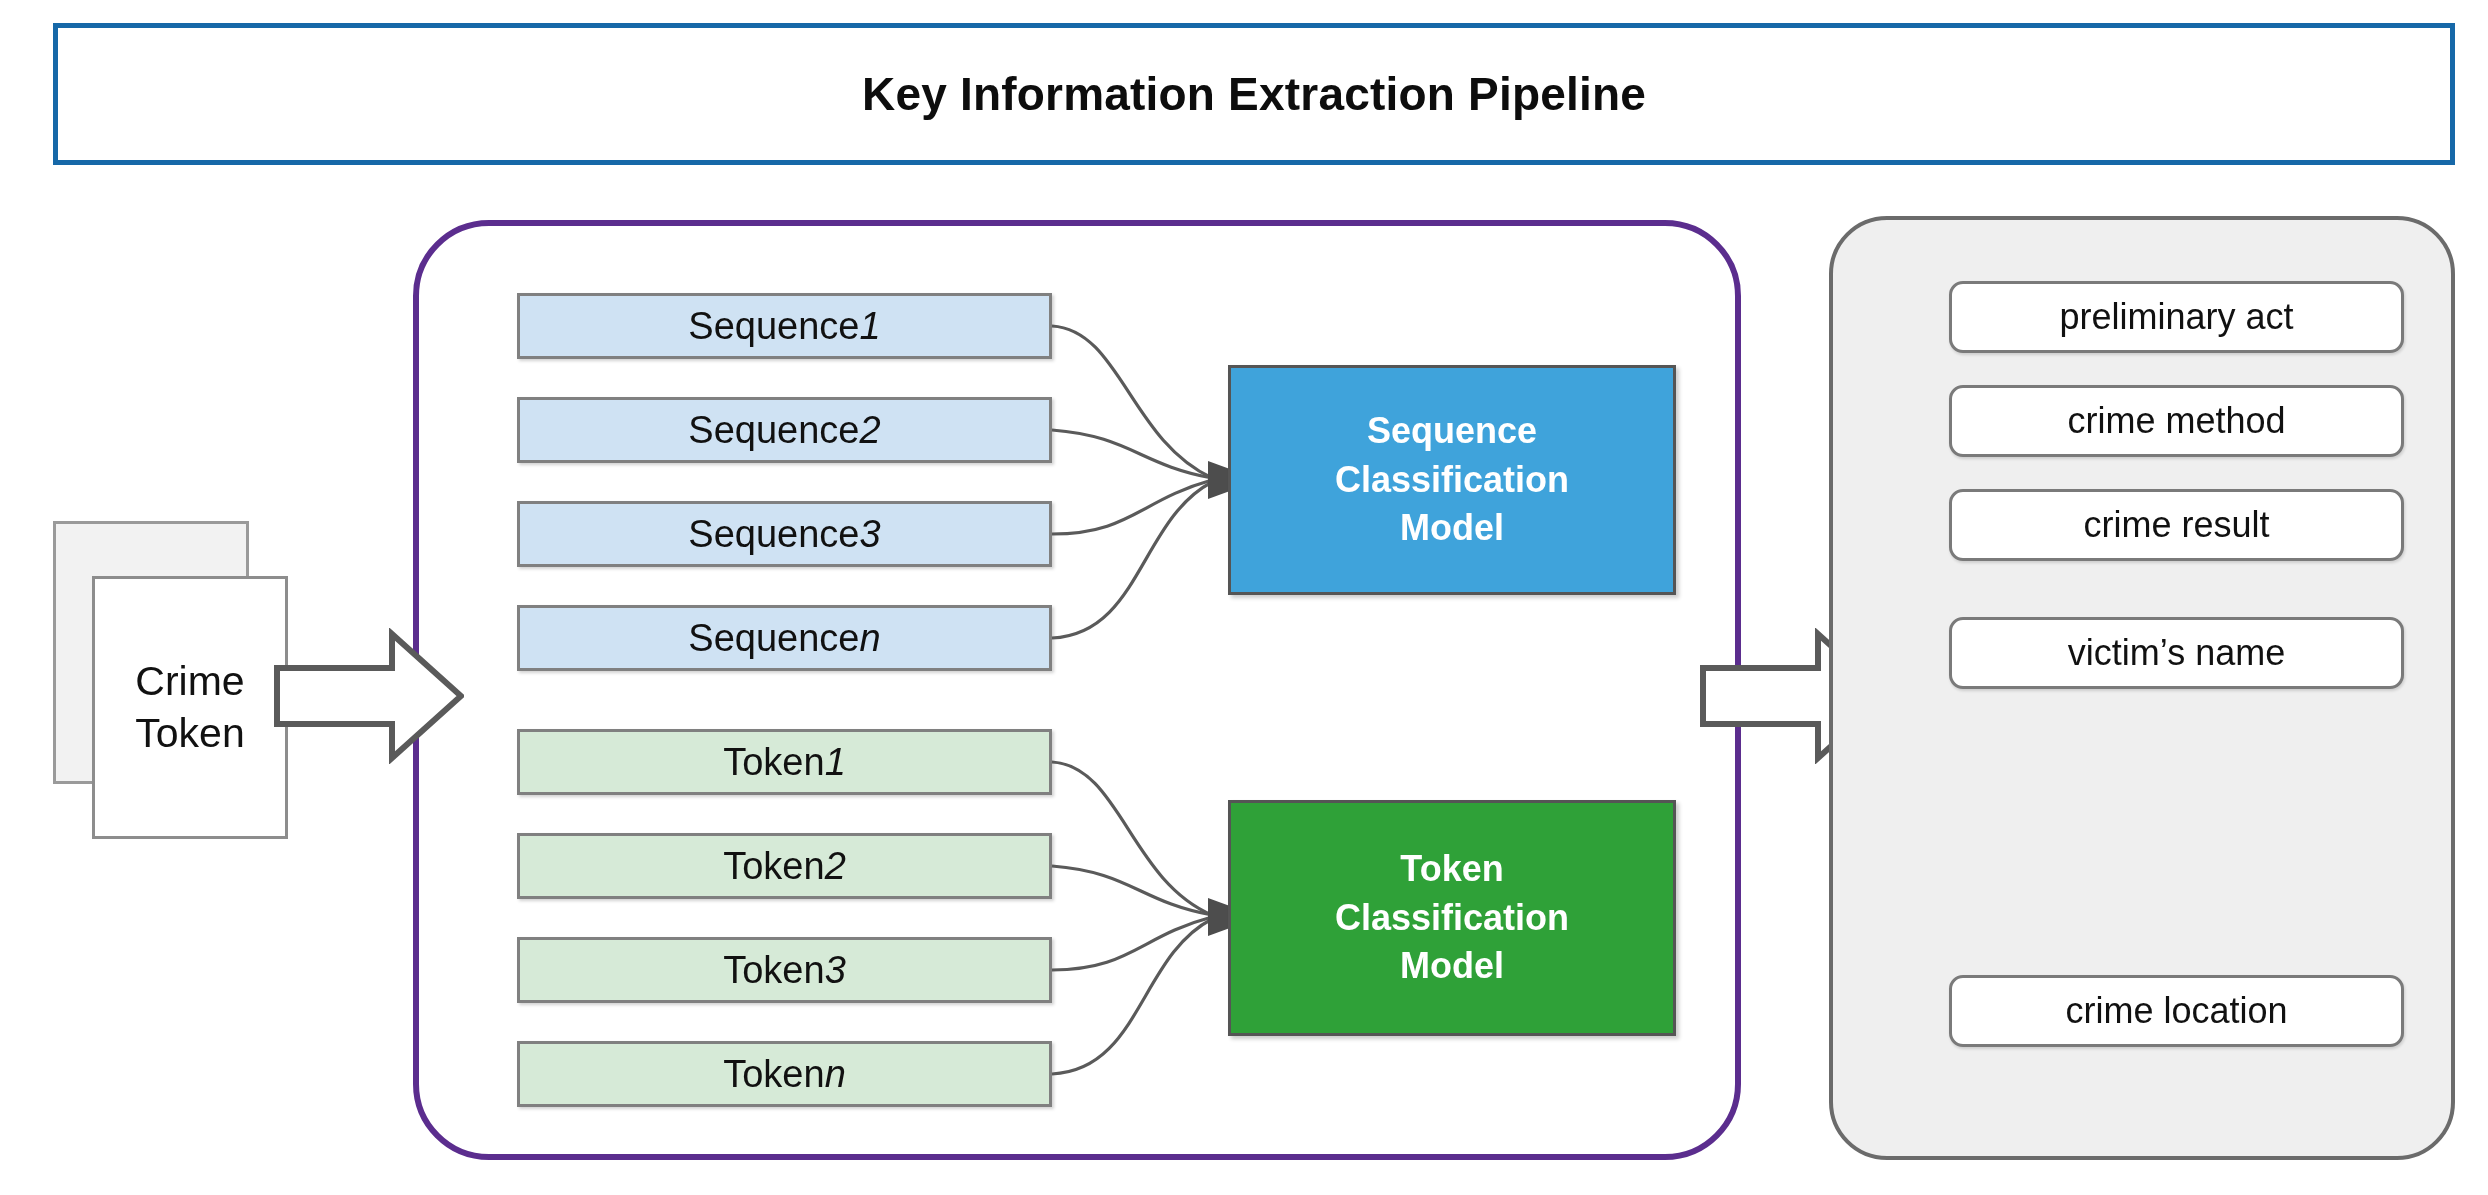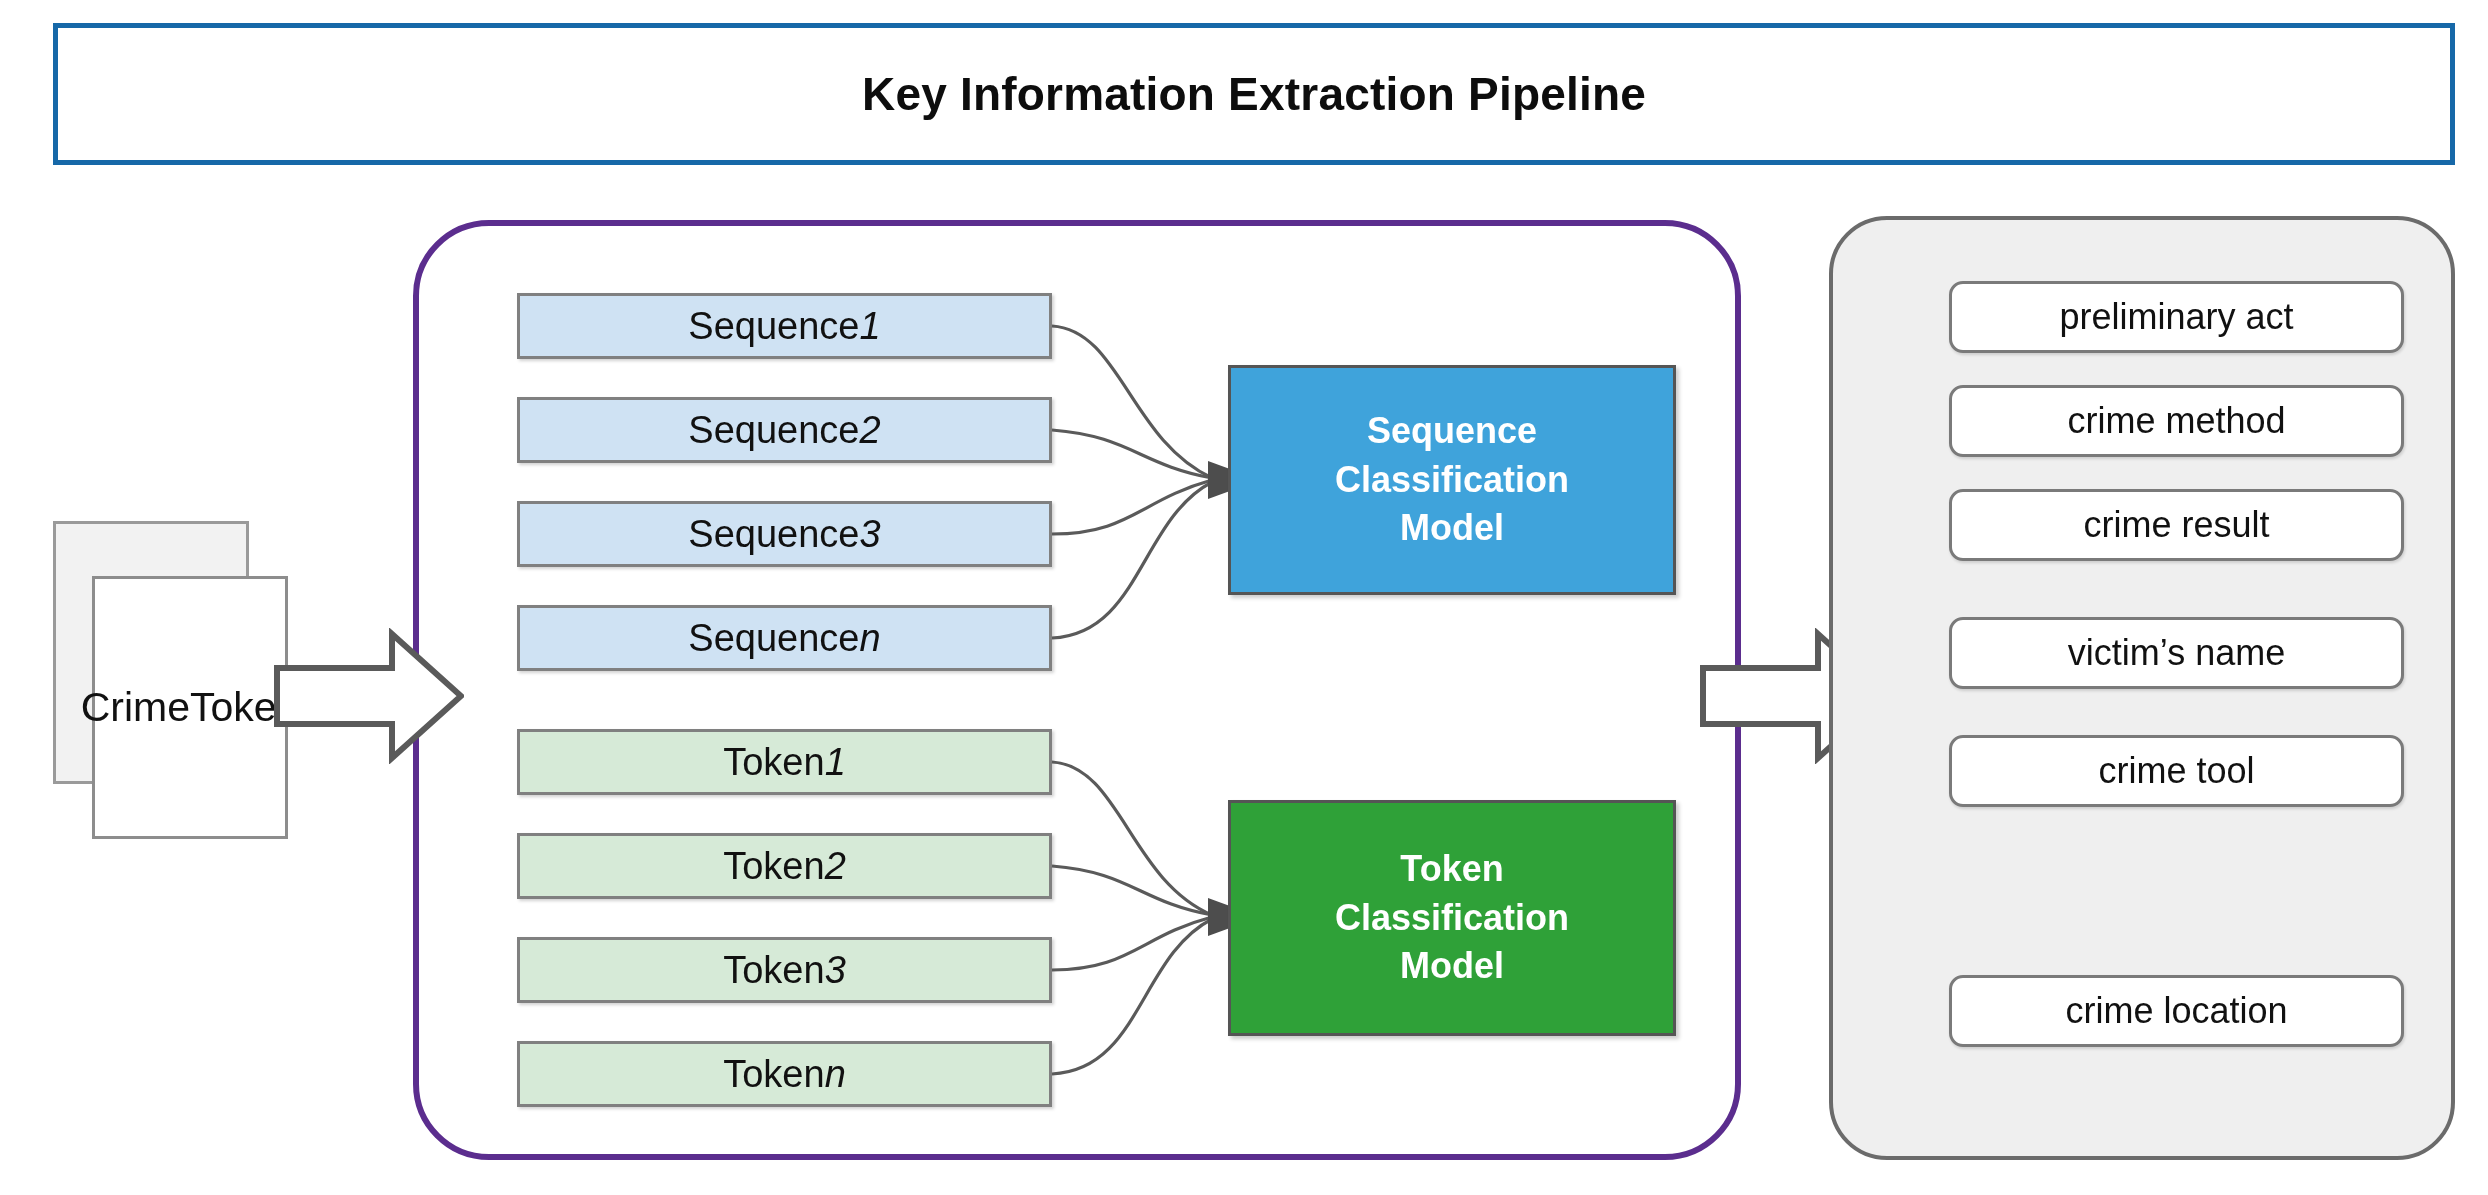--- a/index.html
+++ b/index.html
@@ -72,21 +72,21 @@
   #doc-front {
     position: absolute;
     left: 92px;
     top: 576px;
     width: 196px;
     height: 263px;
     box-sizing: border-box;
     background: #ffffff;
     border: 3px solid #8d8d8d;
     display: flex;
-    flex-direction: row;
+    flex-direction: column;
     align-items: center;
     justify-content: center;
     line-height: 1.25;
   }
   #doc-front span {
     font-size: 41px;
     color: #111111;
     display: block;
     text-align: center;
   }
@@ -256,16 +256,15 @@
     <span>Token</span>
     <span>Classification</span>
     <span>Model</span>
   </div>
 
   <div id="output-panel"></div>
   <div class="output-item" style="top:281px">preliminary act</div>
   <div class="output-item" style="top:489px">crime result</div>
   <div class="output-item" style="top:385px">crime method</div>
   <div class="output-item" style="top:617px">victim’s name</div>
-  <div class="output-item" style="top:735px">crime tool</div>
   <div class="output-item" style="top:975px">crime location</div>
 
 </div>
 
 </body></html>

